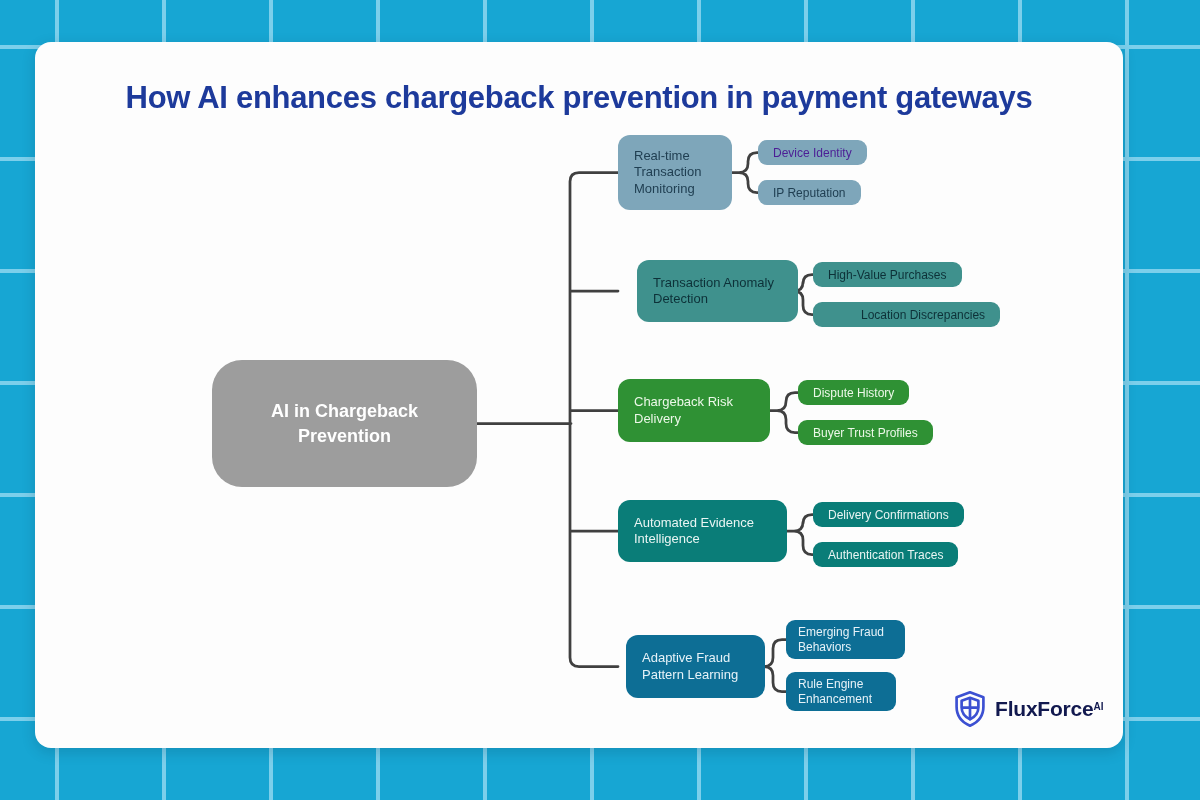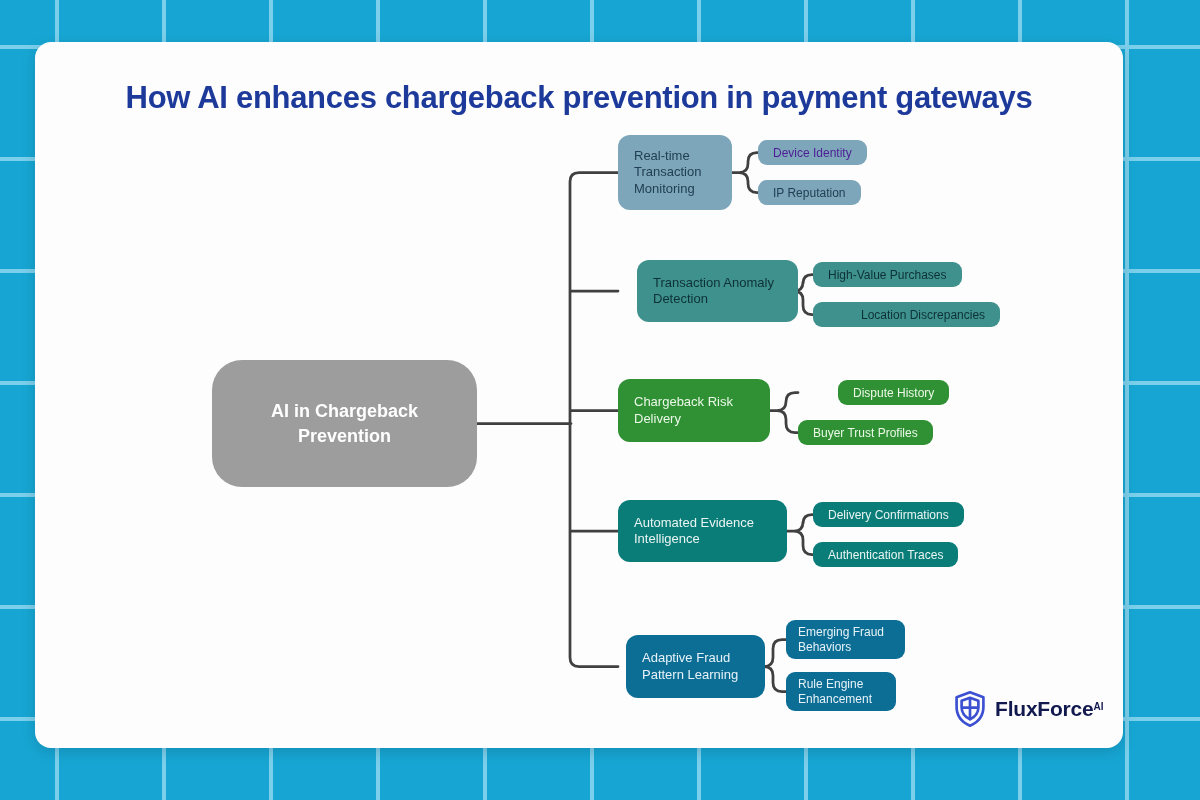--- a/index.html
+++ b/index.html
@@ -91,21 +91,21 @@
     </div>
     <div class="node sub-node" style="left: 813px; top: 302px; background: rgb(63, 145, 141); color: rgb(13, 49, 56); padding-left: 48px;">
       <span>Location Discrepancies</span>
     </div>
   </div>
 
   <div>
     <div class="node branch-node" style="left: 618px; top: 379px; width: 152px; height: 63px; background: rgb(47, 145, 52); color: rgb(236, 248, 232);">
       <span>Chargeback Risk Delivery</span>
     </div>
-    <div class="node sub-node" style="left: 798px; top: 380px; background: rgb(47, 145, 52); color: rgb(236, 248, 232); margin-left: 40px;">
+    <div class="node sub-node" style="left: 798px; top: 380px; background: rgb(47, 145, 52); color: rgb(236, 248, 232);">
       <span>Dispute History</span>
     </div>
     <div class="node sub-node" style="left: 798px; top: 420px; background: rgb(47, 145, 52); color: rgb(236, 248, 232);">
       <span>Buyer Trust Profiles</span>
     </div>
   </div>
 
   <div>
     <div class="node branch-node" style="left: 618px; top: 500px; width: 169px; height: 62px; background: rgb(10, 125, 120); color: rgb(233, 245, 243);">
       <span>Automated Evidence Intelligence</span>

